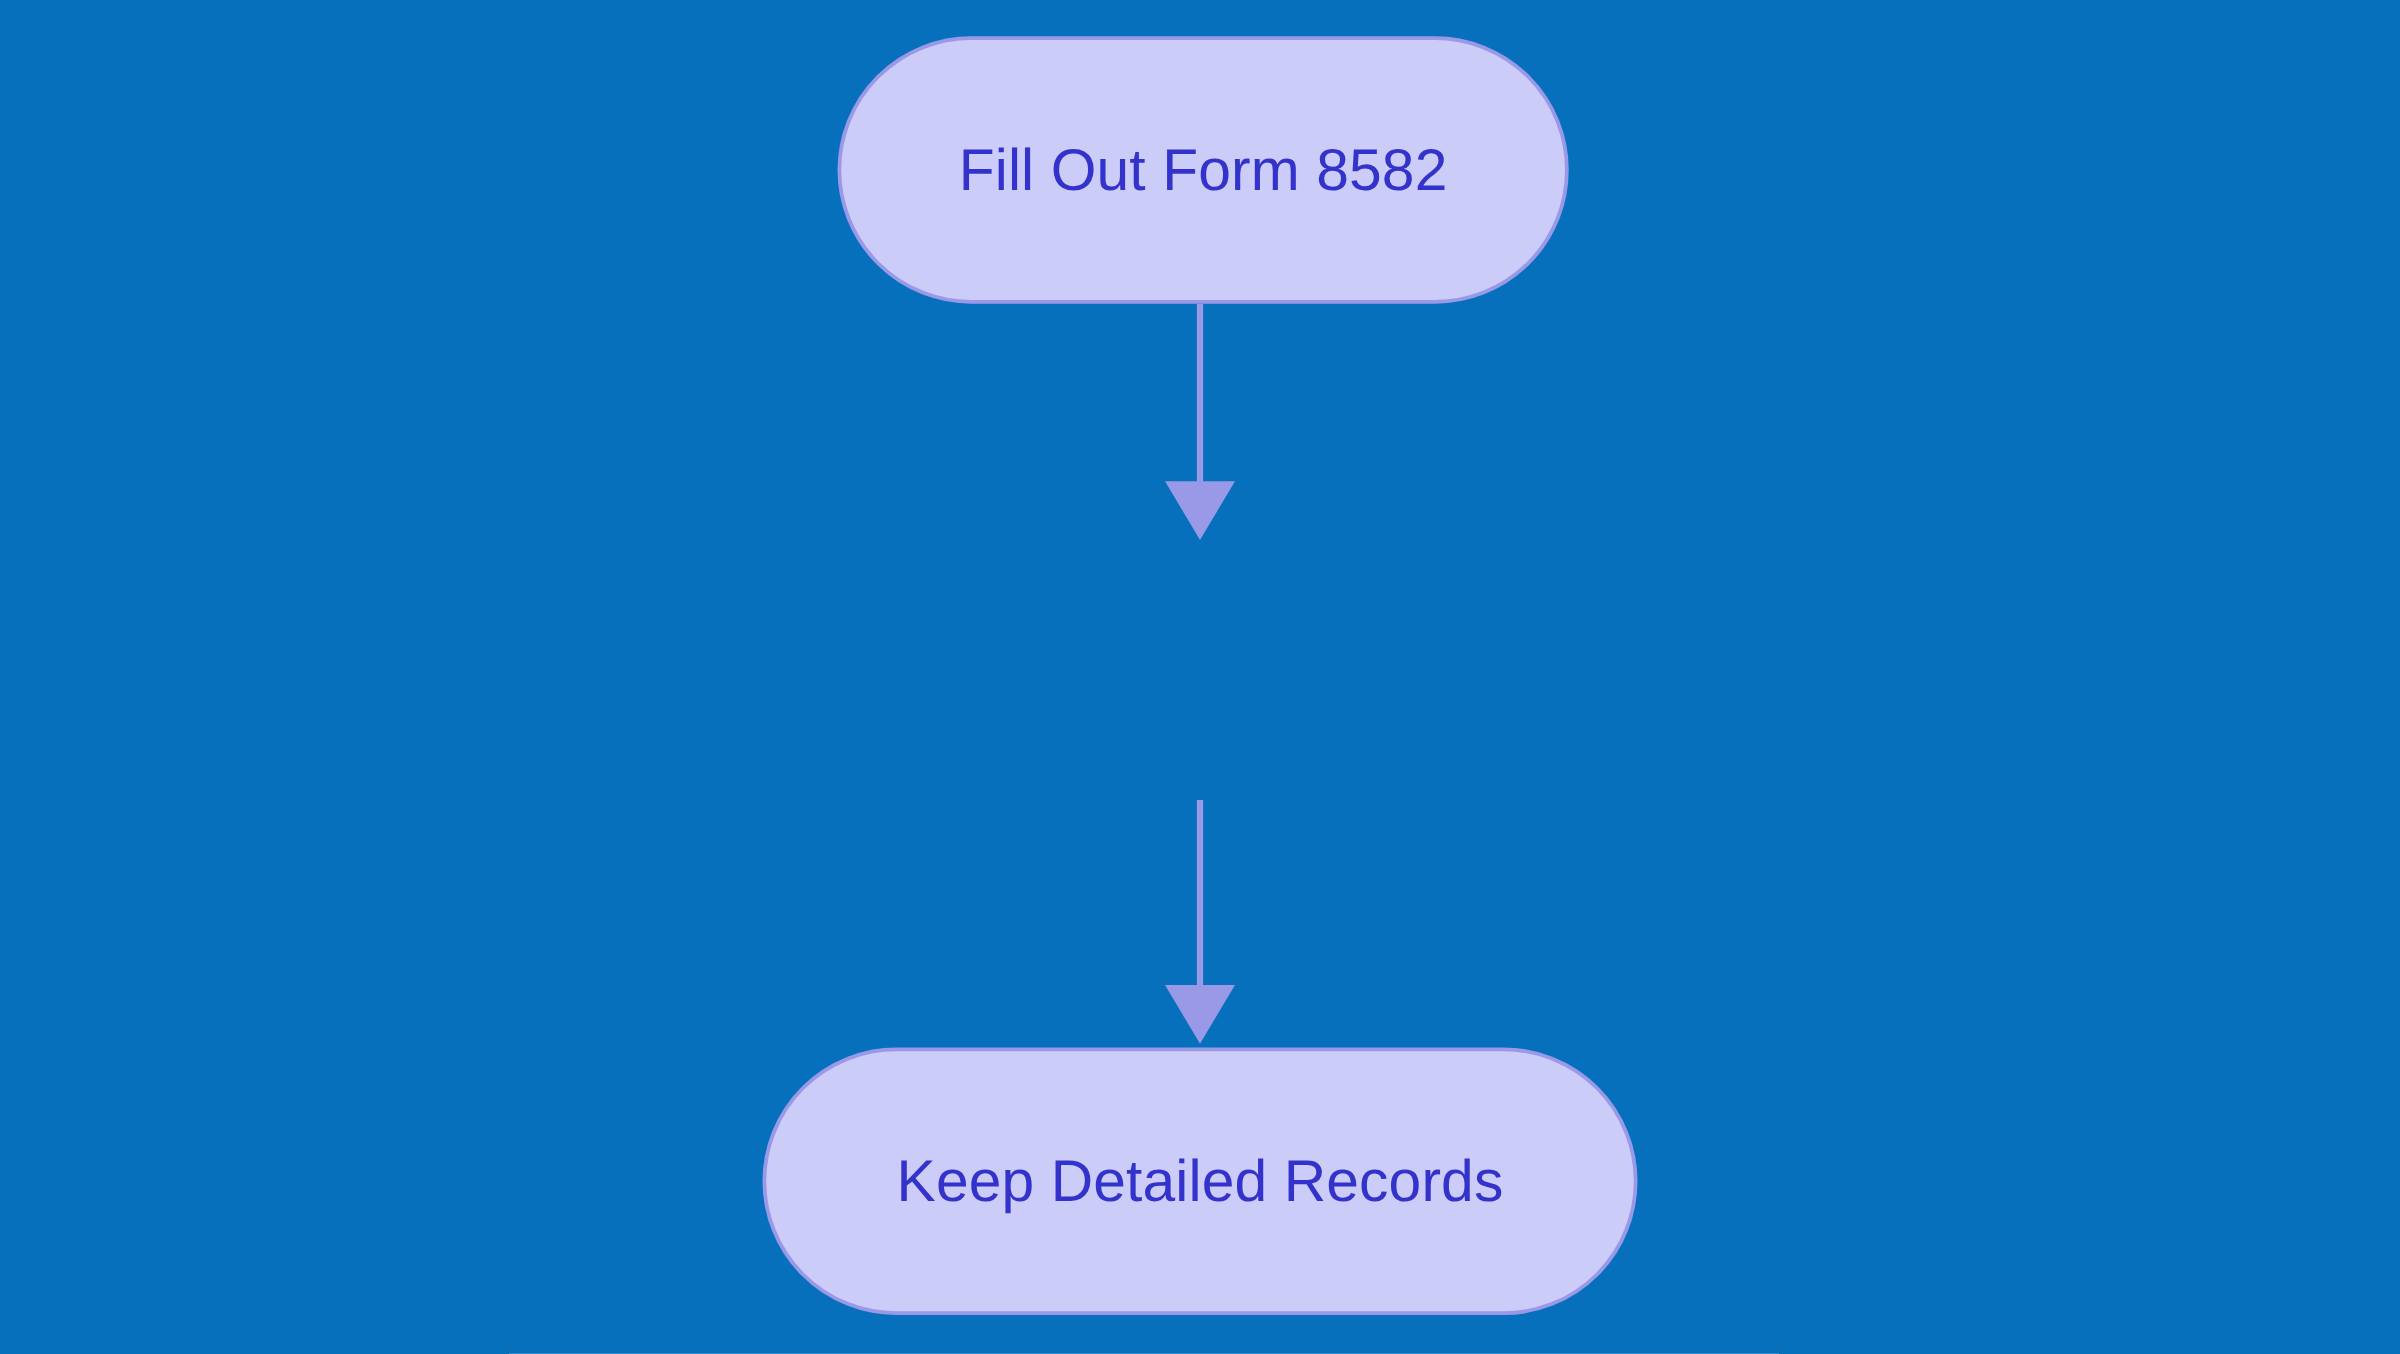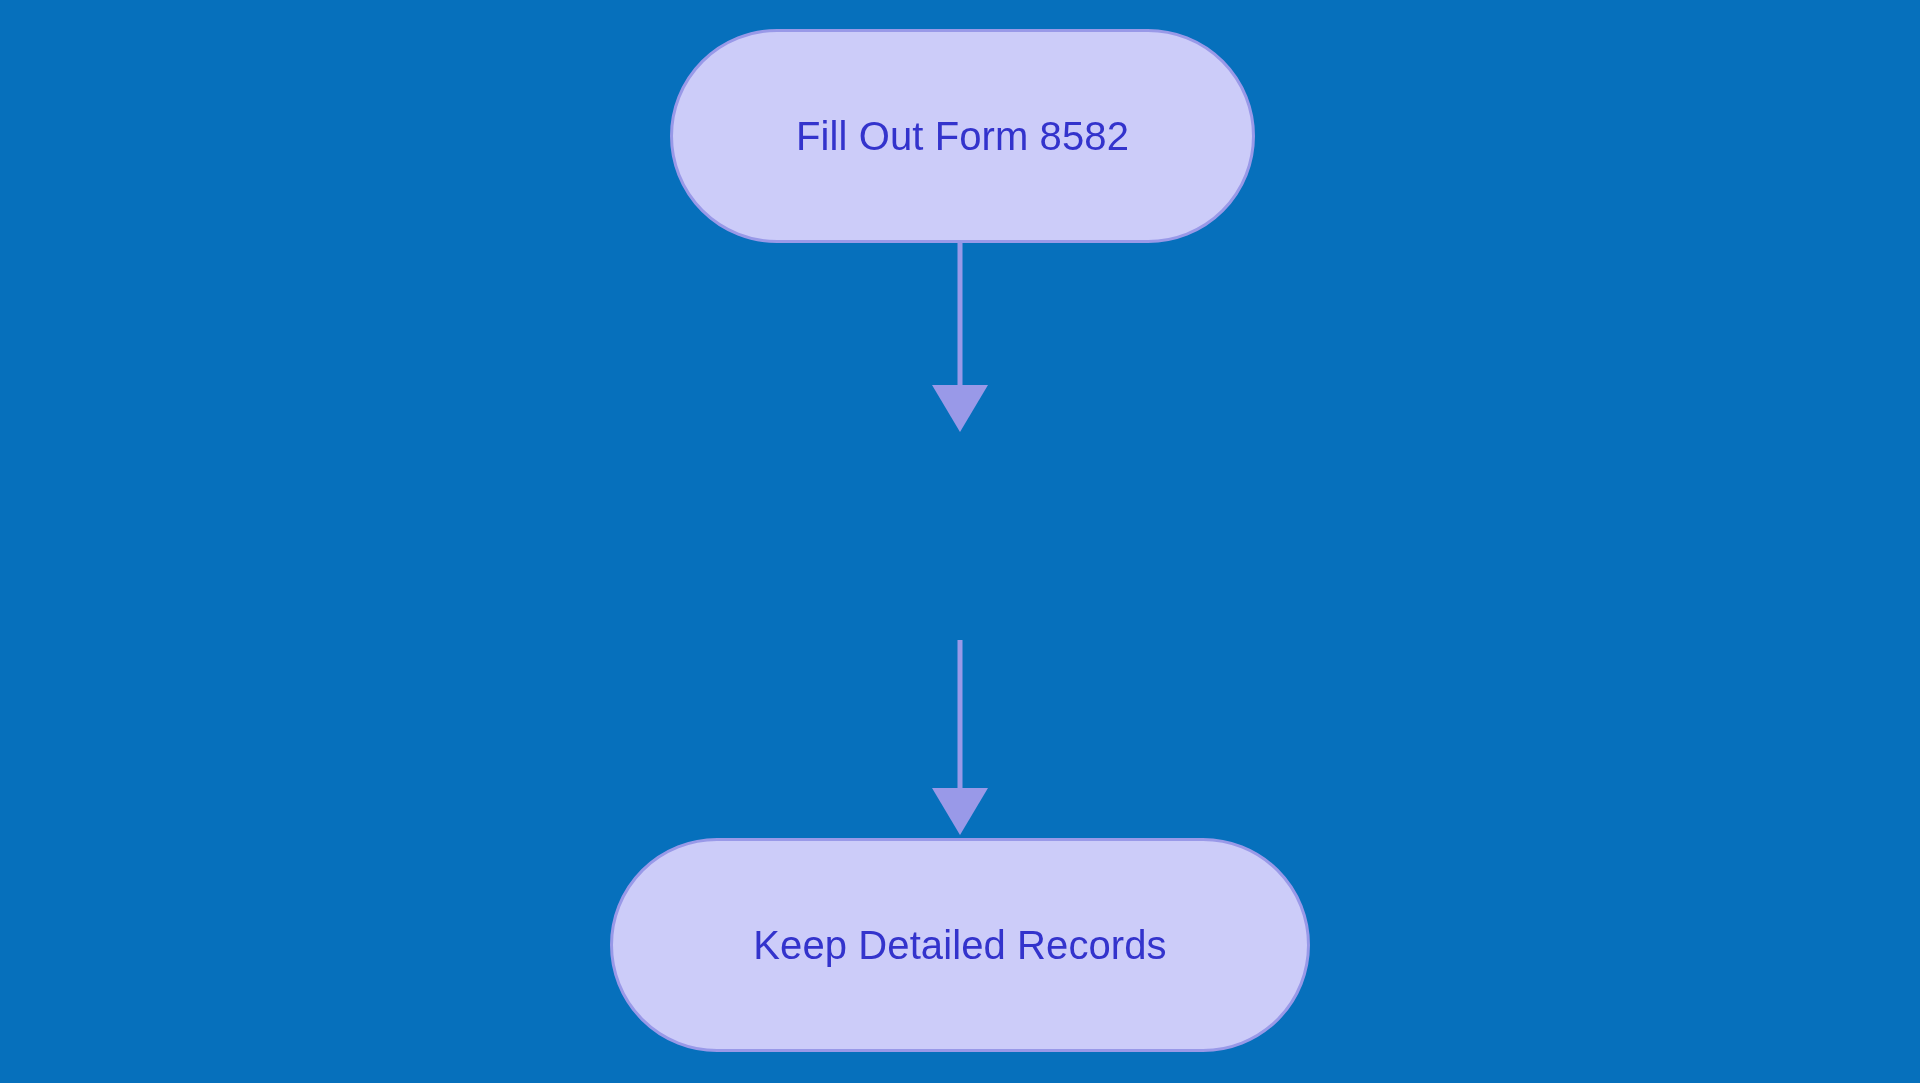--- a/index.html
+++ b/index.html
@@ -28,21 +28,21 @@
     align-items: center;
     justify-content: center;
     background: #CCCCF9;
     border: 3px solid #9999E8;
     border-radius: 9999px;
     text-align: center;
   }
 
   .node-label {
     color: #3333CC;
-    font-size: 40px;
+    font-size: 47px;
     font-weight: 400;
     line-height: 1.15;
     letter-spacing: 0.1px;
     white-space: nowrap;
     font-family: "Liberation Sans", "DejaVu Sans", sans-serif;
   }
 
   .edge {
     position: absolute;
     top: 0;

